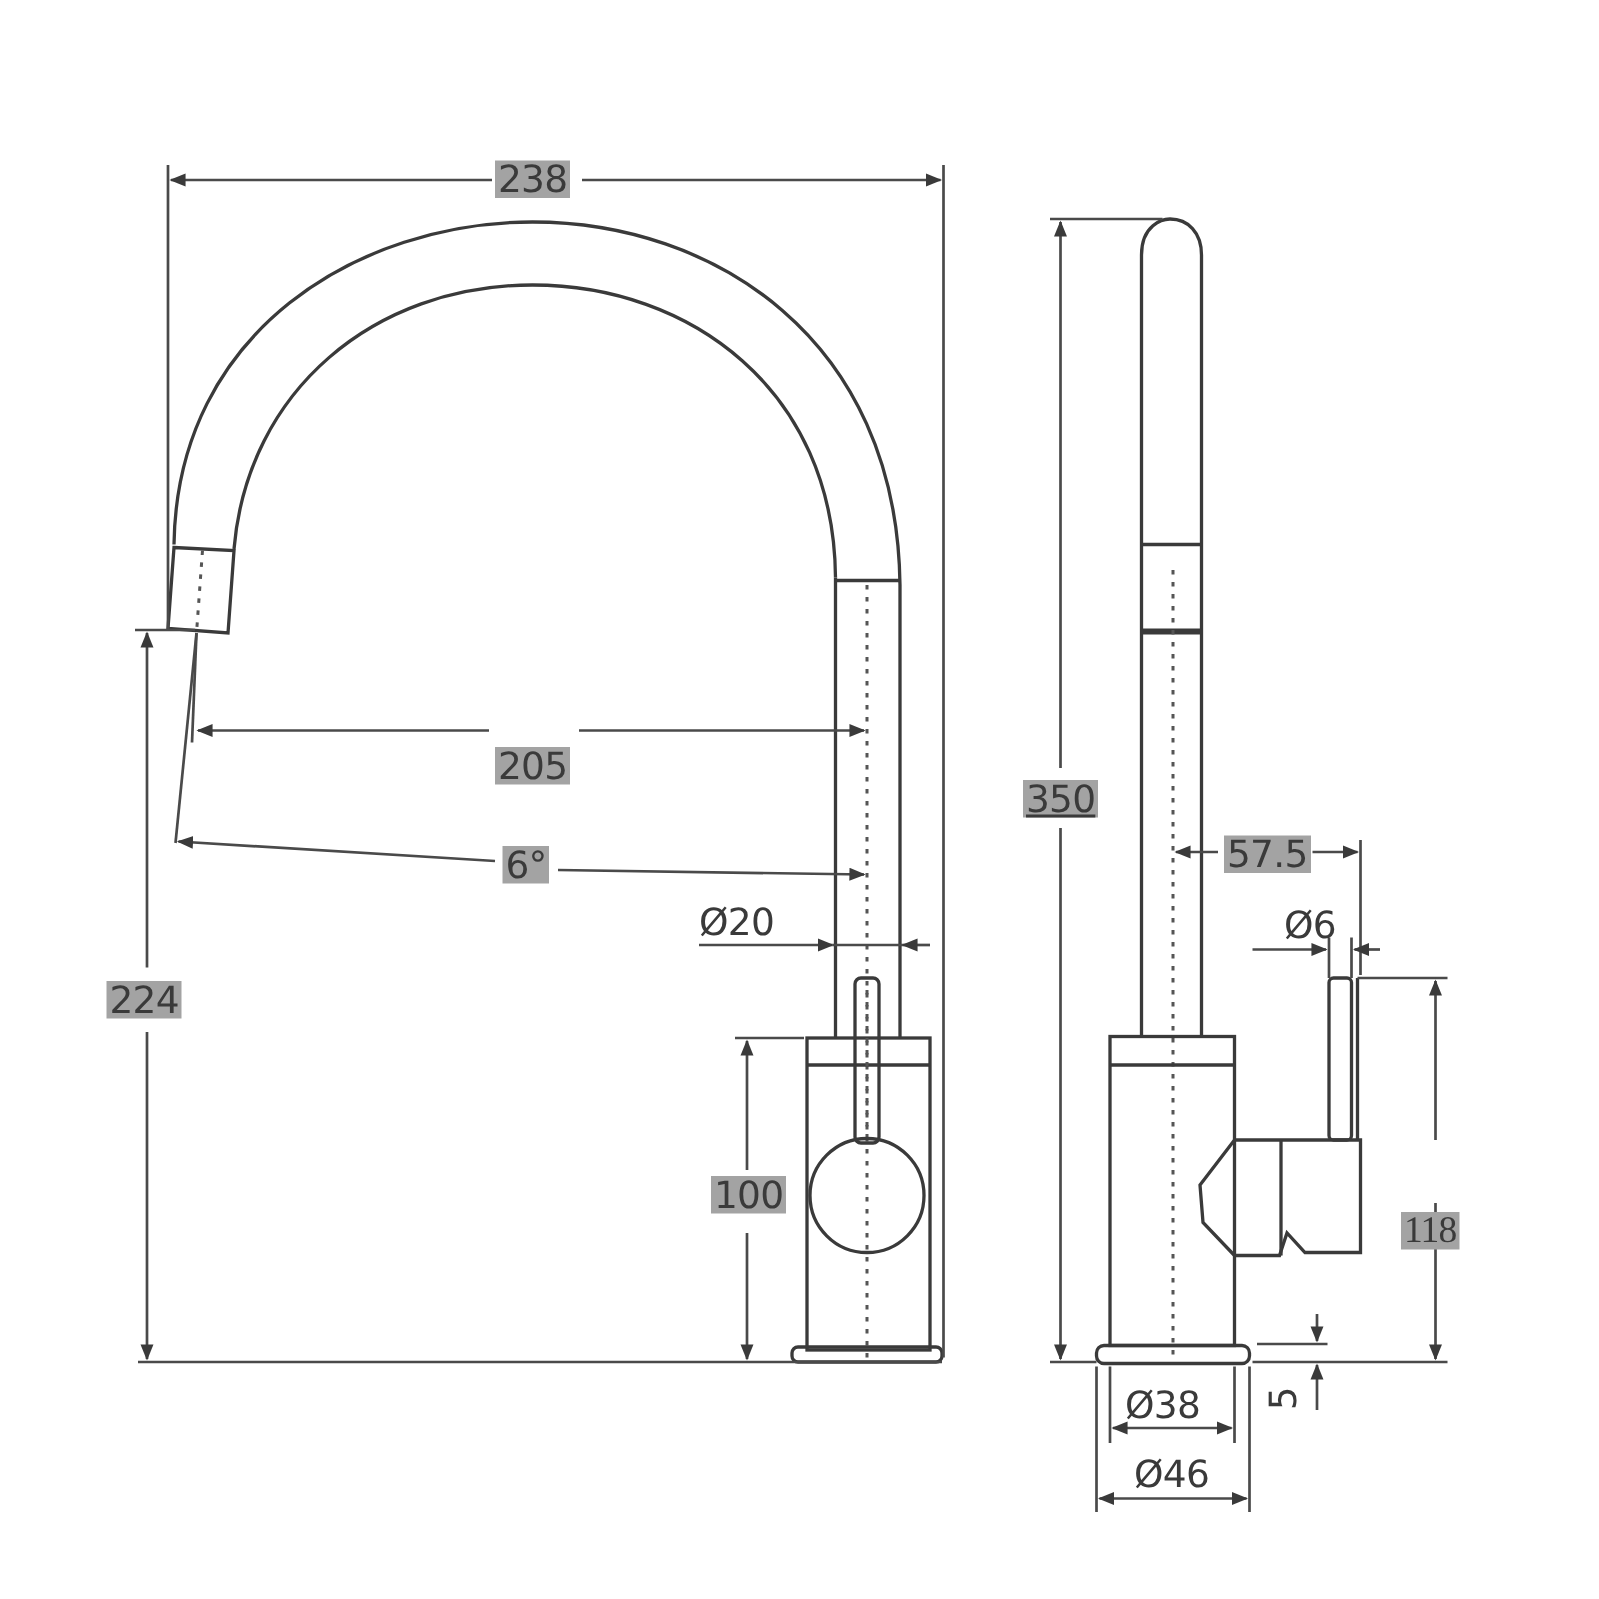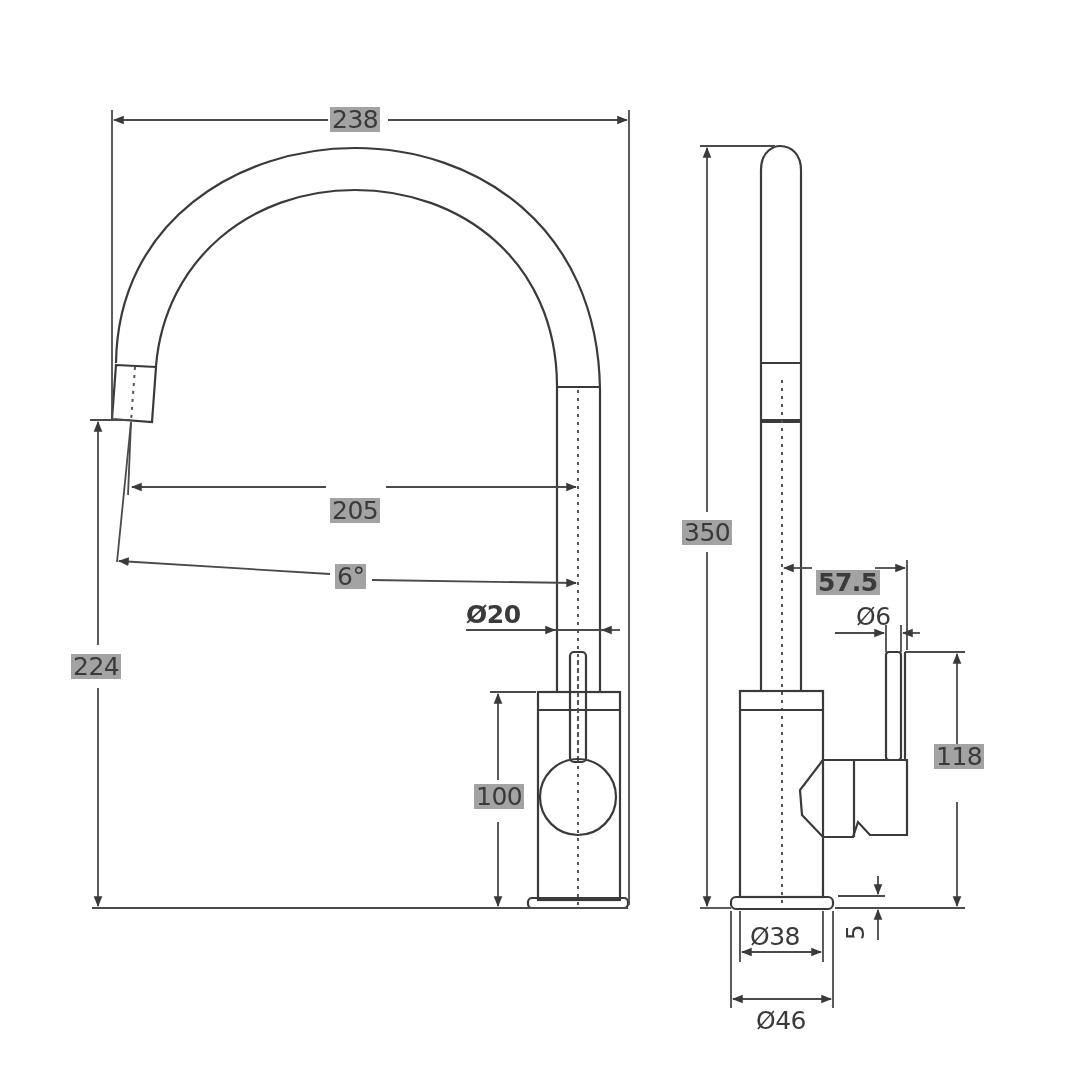--- a/index.html
+++ b/index.html
@@ -121,23 +121,23 @@
 
     <line class="dim" x1="731" y1="911" x2="731" y2="1008"></line>
     <line class="dim" x1="833" y1="911" x2="833" y2="1008"></line>
     <line class="dim" x1="733" y1="999" x2="831" y2="999" marker-start="url(#arr)" marker-end="url(#arr)"></line>
   </g>
 </svg>
 
 <div class="lbl" style="left:330px; top:107px;">238</div>
 <div class="lbl" style="left:330px; top:474px;margin-top:24px;">205</div>
 <div class="lbl" style="left:335px; top:564px;">6°</div>
-<div class="lbl nobg" style="left:464px; top:602px;font-weight:bold;">Ø20</div>
+<div class="lbl nobg" style="left:464px; top:602px;">Ø20</div>
 <div class="lbl" style="left:71px; top:654px;">224</div>
 <div class="lbl" style="left:474px; top:784px;">100</div>
 
-<div class="lbl" style="left:682px; top:520px;">350</div>
-<div class="lbl" style="left:816px; top:570px;font-weight:bold;">57.5</div>
+<div class="lbl" style="left:682px; top:520px;text-decoration:underline;">350</div>
+<div class="lbl" style="left:816px; top:557px;">57.5</div>
 <div class="lbl nobg" style="left:832px; top:604px;margin-left:22px;">Ø6</div>
-<div class="lbl" style="left:934px; top:744px;">118</div>
+<div class="lbl" style="left:934px; top:808px;font-family:Liberation Serif, serif;">118</div>
 <div class="lbl nobg rot" style="left:846px; top:920px;">5</div>
 <div class="lbl nobg" style="left:748px; top:924px;">Ø38</div>
-<div class="lbl nobg" style="left:754px; top:1008px;">Ø46</div>
+<div class="lbl nobg" style="left:754px; top:970px;">Ø46</div>
 
 </body></html>

